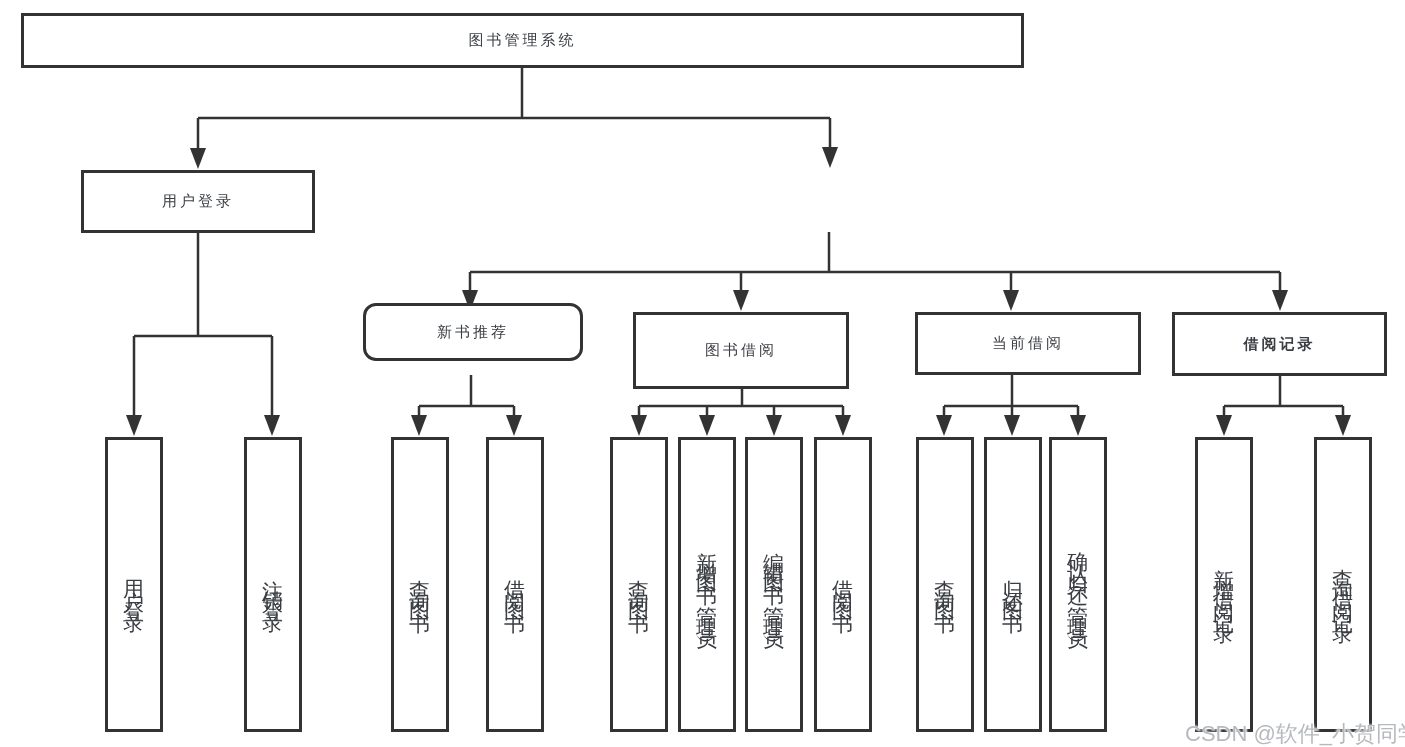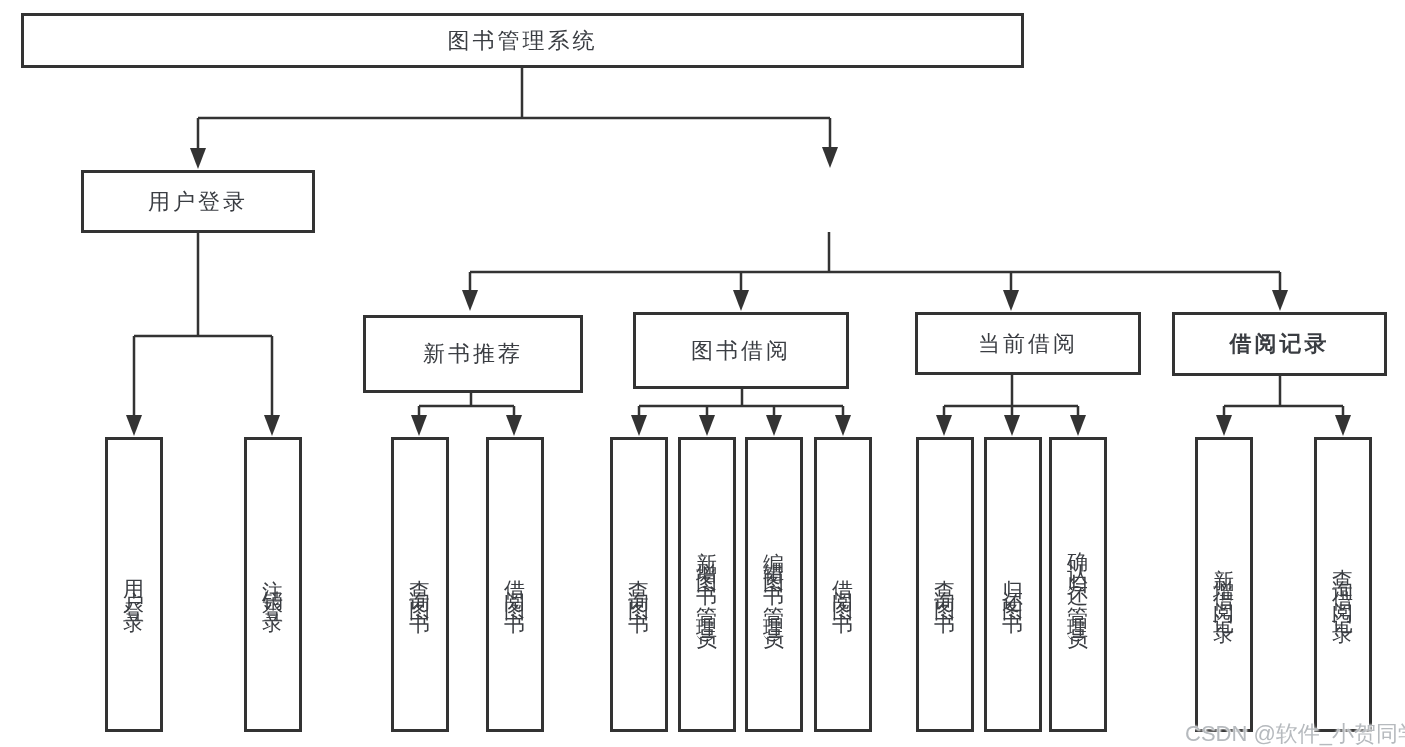--- a/index.html
+++ b/index.html
@@ -34,21 +34,21 @@
     fill: none;
   }
   svg.connectors polygon { fill: var(--line); }
   .hbox {
     position: absolute;
     border: 3px solid var(--line);
     background: var(--background);
     display: flex;
     align-items: center;
     justify-content: center;
-    font-size: 22px;
+    font-size: 15px;
     letter-spacing: 3px;
     color: var(--text);
     z-index: 2;
     white-space: nowrap;
   }
   .vbox {
     position: absolute;
     top: 437px;
     width: 58px;
     height: 295px;
@@ -75,21 +75,21 @@
     font-size: 22px;
     color: var(--watermark);
     z-index: 5;
     white-space: nowrap;
     text-shadow: 0 0 3px #fff, 0 0 2px #fff, 1px 1px 2px #fff;
   }
   
   .n-root            { left: 21px;   top: 13px;  width: 1003px; height: 55px; }
   .n-user-login      { left: 81px;   top: 170px; width: 234px;  height: 63px; }
   .n-book-management { left: 712px;  top: 169px; width: 235px;  height: 63px; }
-  .n-new-book-rec    { left: 363px;  top: 315px; width: 220px;  height: 78px; }
+  .n-new-book-rec    { left: 363px;  top: 303px; width: 220px;  height: 58px; border-radius: 13px; }
   .n-book-borrow     { left: 633px;  top: 312px; width: 216px;  height: 77px; }
   .n-current-borrow  { left: 915px;  top: 312px; width: 226px;  height: 63px; align-items: center; }
   .n-borrow-records  { left: 1172px; top: 312px; width: 215px;  height: 64px; font-weight: bold; }
   .l-1  { left: 105px; }
   .l-2  { left: 244px; }
   .l-3  { left: 391px; }
   .l-4  { left: 486px; }
   .l-5  { left: 610px; }
   .l-6  { left: 678px; }
   .l-7  { left: 745px; }

